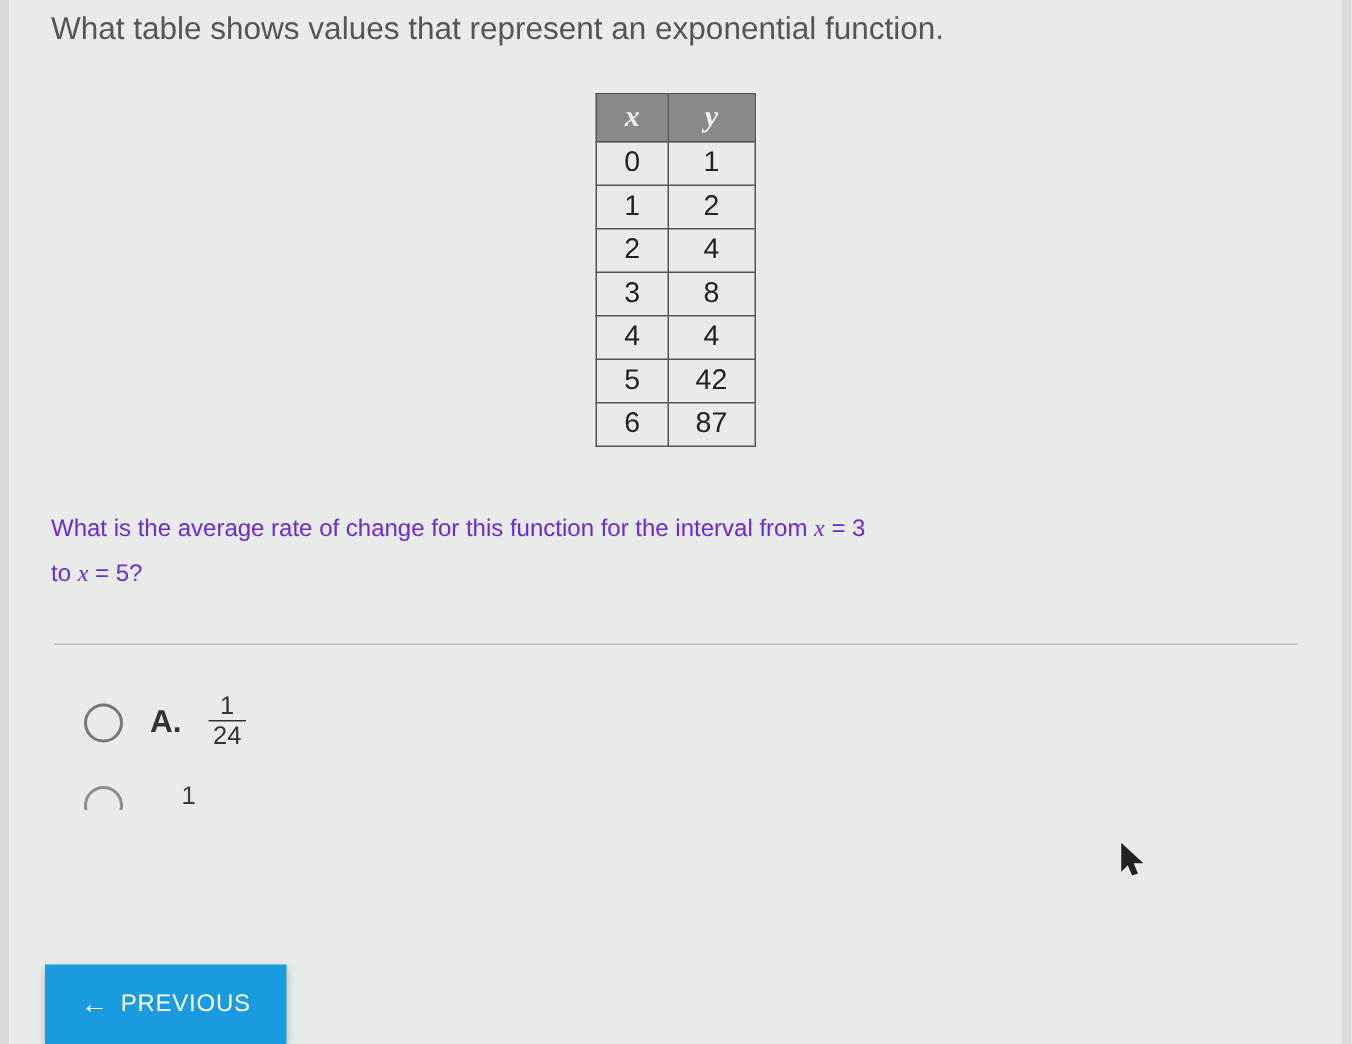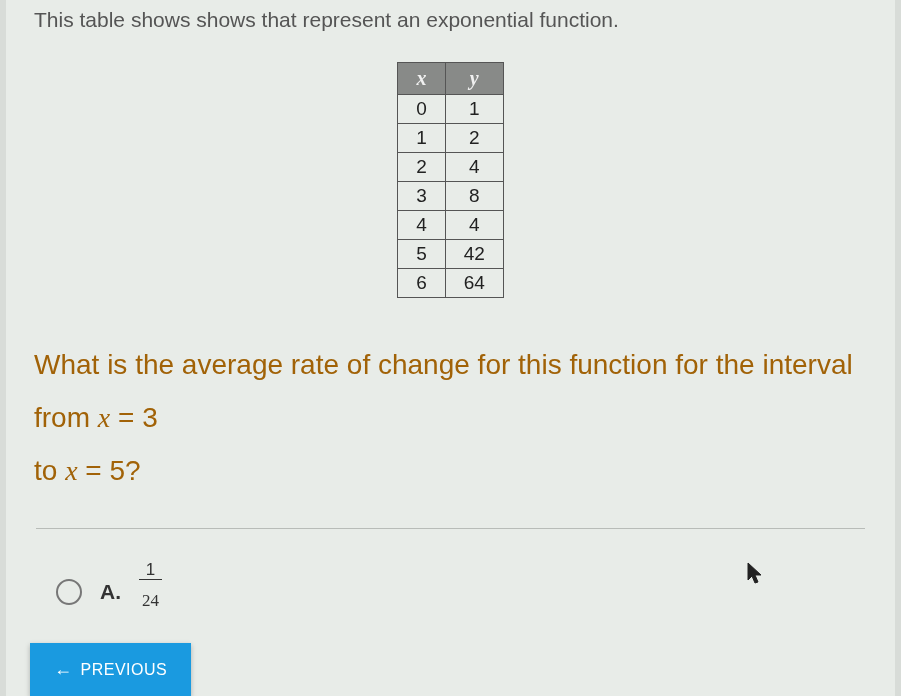--- a/index.html
+++ b/index.html
@@ -50,22 +50,22 @@
     }
     td {
       font-size: 19px;
       color: #222;
       padding: 3px 18px;
       border: 1px solid #555;
       text-align: center;
       font-weight: 500;
     }
     .question-text {
-      color: #a16207;
-      font-size: 28px;
+      color: #6d28d9;
+      font-size: 16px;
       line-height: 1.9;
       padding: 0 8px;
       margin-bottom: 30px;
     }
     .question-text .var {
       font-style: italic;
       font-family: 'Times New Roman', serif;
     }
     .divider {
       border: none;
@@ -99,22 +99,21 @@
       color: #333;
       font-weight: normal;
       vertical-align: middle;
       line-height: 1.1;
     }
     .fraction .num {
       padding: 0 3px;
     }
     .fraction .den {
       border-top: 1.5px solid #333;
-      padding: 12px 3px;
-      font-family: Liberation Serif, serif;
+      padding: 1px 3px;
     }
     .option-partial {
       display: flex;
       align-items: flex-start;
       padding: 8px 30px 0 30px;
       gap: 18px;
       opacity: 0.95;
       height: 26px;
       overflow: hidden;
     }
@@ -153,21 +152,21 @@
       top: 562px;
       font-size: 22px;
       color: #222;
       pointer-events: none;
     }
   </style>
 </head>
 <body>
 
 <div class="page">
-  <div class="intro-text">This table shows shows that represent an exponential function.</div>
+  <div class="intro-text">What table shows values that represent an exponential function.</div>
 
   <div class="table-container">
     <table>
       <thead>
         <tr>
           <th>x</th>
           <th>y</th>
         </tr>
       </thead>
       <tbody>
@@ -190,21 +189,21 @@
         <tr>
           <td>4</td>
           <td>4</td>
         </tr>
         <tr>
           <td>5</td>
           <td>42</td>
         </tr>
         <tr>
           <td>6</td>
-          <td>64</td>
+          <td>87</td>
         </tr>
       </tbody>
     </table>
   </div>
 
   <div class="question-text">
     <span>What is the average rate of change for this function for the interval from </span><span class="var">x</span><span> = 3</span><br>
     <span>to </span><span class="var">x</span><span> = 5?</span>
   </div>
 

